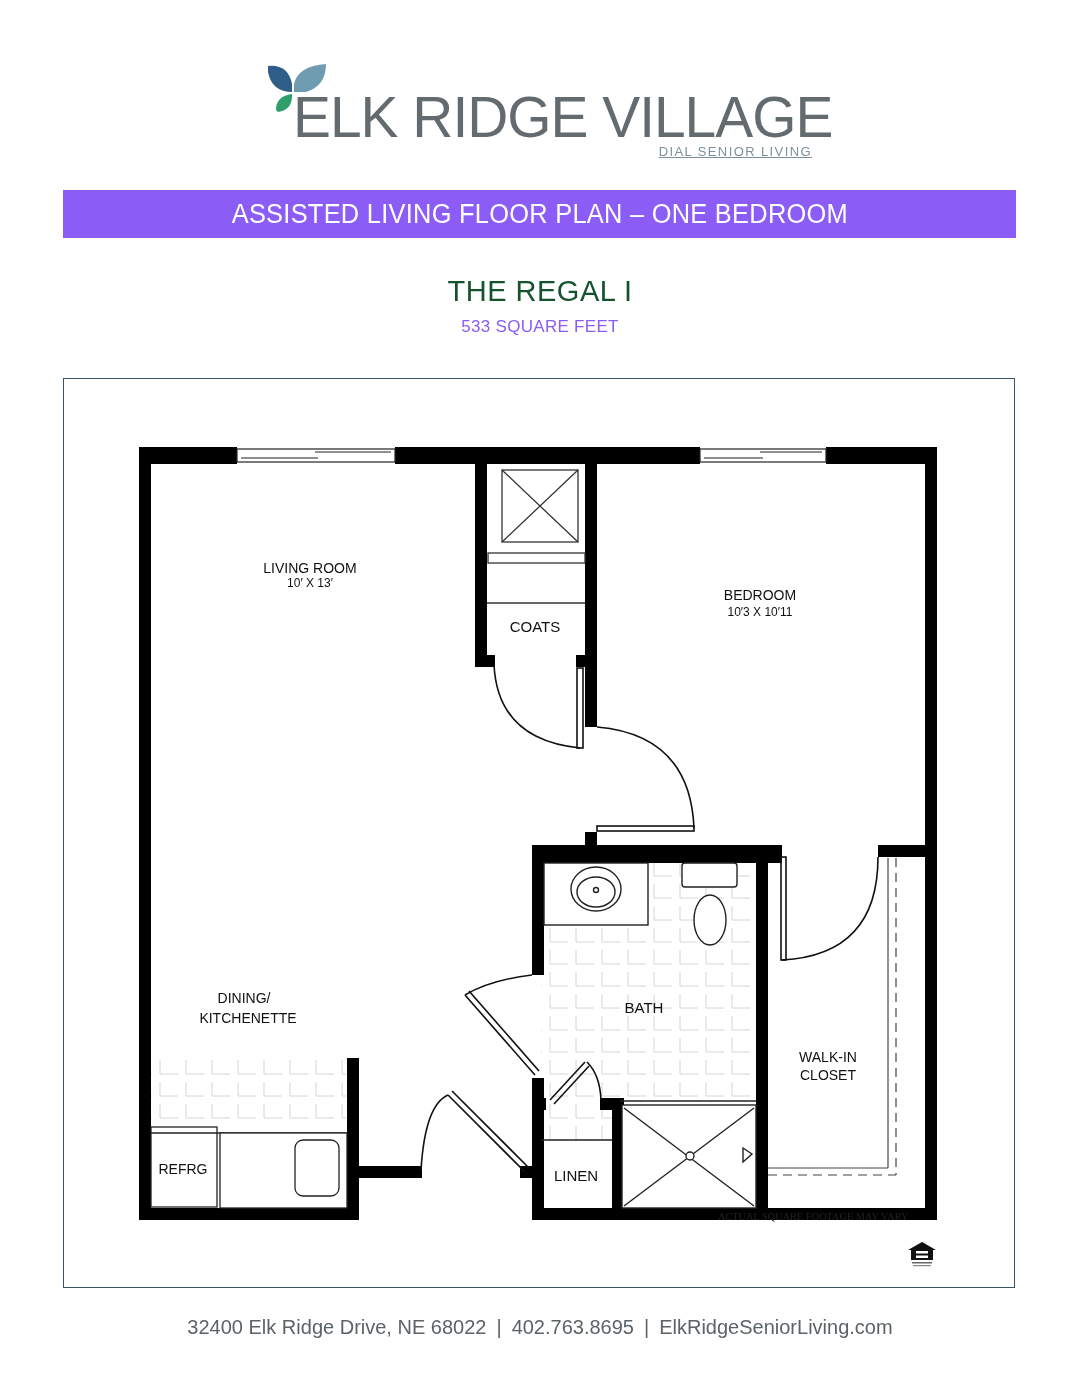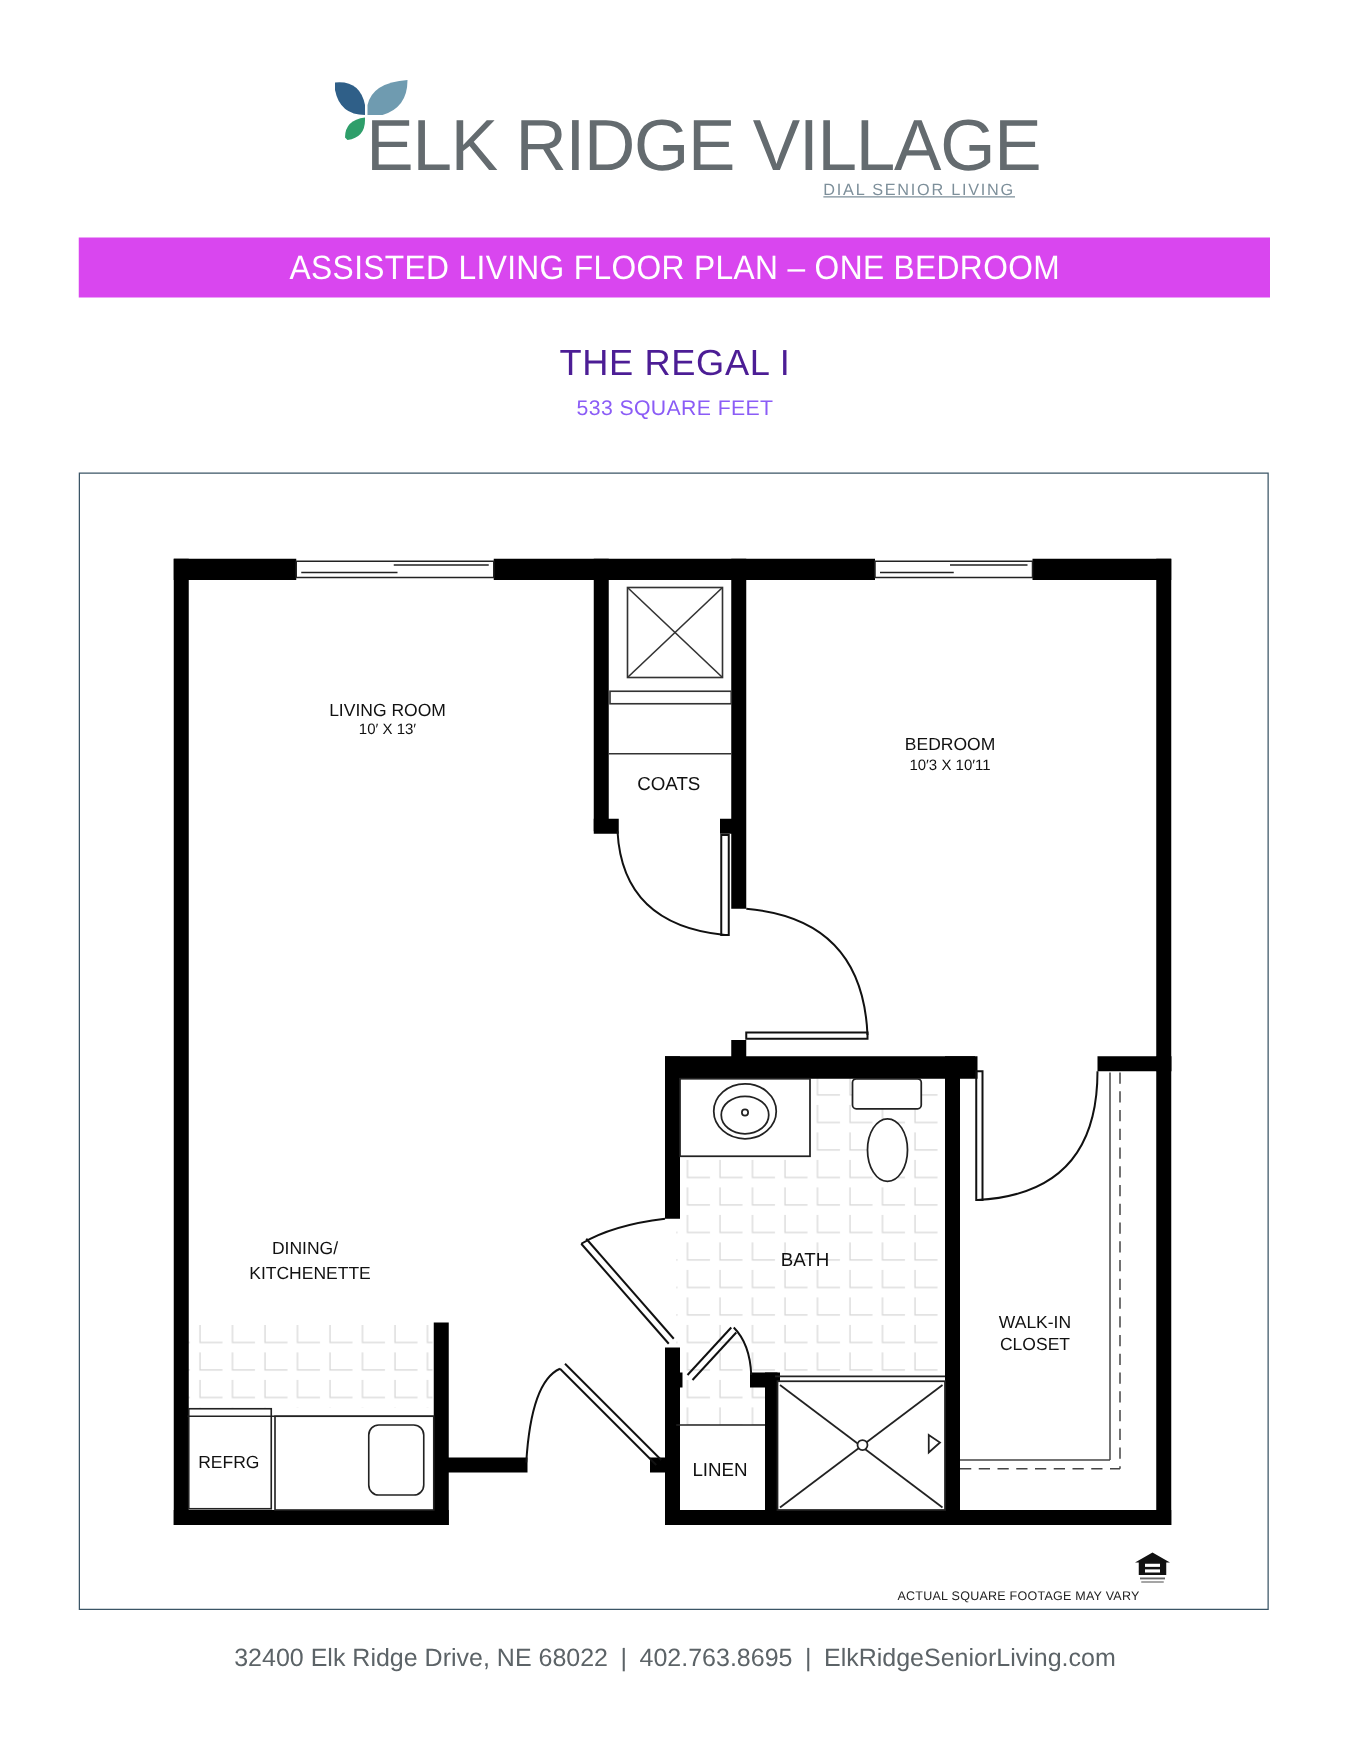--- a/index.html
+++ b/index.html
@@ -1,27 +1,27 @@
 <!DOCTYPE html>
 <html><head>
   <meta charset="utf-8">
   <style>
     html, body { margin: 0; padding: 0; background: #ffffff; }
     body { width: 1080px; height: 1398px; position: relative; overflow: hidden; font-family: "DejaVu Sans", sans-serif; }
     .logo { position: absolute; left: 266px; top: 62px; width: 548px; height: 100px; }
     .logo-title { position: absolute; left: 27px; top: 26px; font-family: "Liberation Sans", sans-serif; font-size: 58px; letter-spacing: -1px; color: #646b6f; line-height: 1; white-space: nowrap; transform: scaleX(0.98); transform-origin: left top; }
     .logo-sub { position: absolute; right: 2px; top: 82px; font-family: "Liberation Sans", sans-serif; font-size: 13px; letter-spacing: 1.4px; color: #7d8f9a; white-space: nowrap; text-decoration: underline; }
-    .banner { position: absolute; left: 63px; top: 190px; width: 953px; height: 48px; background: #d946ef; display: flex; align-items: center; justify-content: center; }
+    .banner { position: absolute; left: 63px; top: 190px; width: 953px; height: 48px; background: #8b5cf6; display: flex; align-items: center; justify-content: center; }
     .banner span { color: #ffffff; font-family: "Liberation Sans", sans-serif; font-size: 27px; letter-spacing: 0.3px; transform: scaleX(0.94); display: inline-block; }
-    .plan-name { position: absolute; left: 0; width: 1080px; top: 275px; text-align: center; font-family: "Liberation Sans", sans-serif; font-size: 29px; color: #4c1d95; letter-spacing: 0.5px; }
+    .plan-name { position: absolute; left: 0; width: 1080px; top: 275px; text-align: center; font-family: "Liberation Sans", sans-serif; font-size: 29px; color: #14532d; letter-spacing: 0.5px; }
     .plan-size { position: absolute; left: 0; width: 1080px; top: 317px; text-align: center; font-family: "Liberation Sans", sans-serif; font-size: 17px; color: #8b5cf6; letter-spacing: 0.3px; }
     .frame { position: absolute; left: 63px; top: 378px; width: 952px; height: 910px; border: 1.5px solid #3b5566; box-sizing: border-box; }
     svg.plan { position: absolute; left: 0; top: 0; }
     .room-label { font-family: "Liberation Sans", sans-serif; fill: #111; }
-    .disclaimer { position: absolute; left: 718px; top: 1272px; font-family: Liberation Sans, sans-serif; font-size: 10px; color: #222; letter-spacing: 0.2px; }
+    .disclaimer { position: absolute; left: 718px; top: 1211px; font-family: Liberation Serif, serif; font-size: 10px; color: #222; letter-spacing: 0.2px; }
     .eho { position: absolute; left: 906px; top: 1240px; width: 32px; height: 28px; }
     .footer { position: absolute; left: 0; width: 1080px; top: 1316px; text-align: center; font-family: "Liberation Sans", sans-serif; font-size: 20px; color: #5c6367; }
     .footer .sep { margin: 0 10px; color: #5c6367; }
   </style>
 </head>
 <body>
 
 <div class="logo">
   <svg width="64" height="56" viewBox="0 0 64 56" style="position:absolute;left:0;top:0;">
     <path d="M2 4 Q22 2 26 22 L26 30 Q6 30 2 10 Z" fill="#2f5f88"></path>

